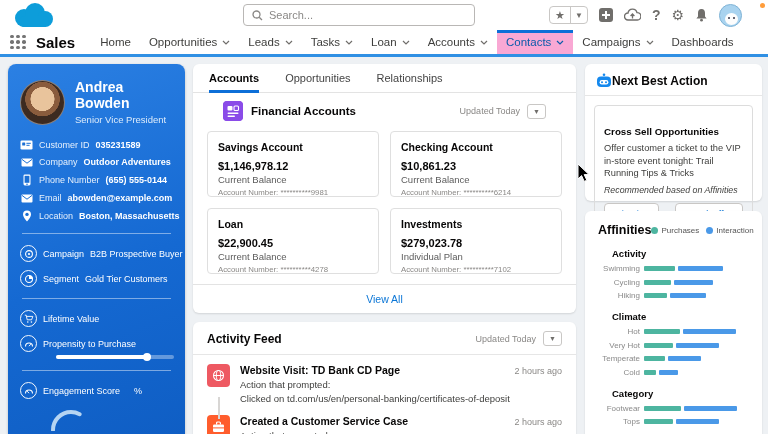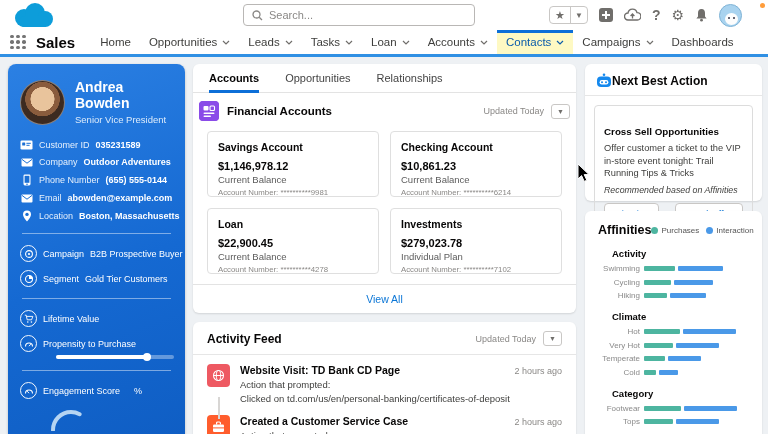--- a/index.html
+++ b/index.html
@@ -24,21 +24,21 @@
   .avatar-astro .face{position:absolute;left:5px;top:8px;width:13px;height:12px;background:#fdfdfd;border-radius:50%;}
   .avatar-astro .e1,.avatar-astro .e2{position:absolute;width:2px;height:2px;background:#334;border-radius:50%;top:12px;}
   .avatar-astro .e1{left:8px}.avatar-astro .e2{left:13px}
   .notif-dot{position:absolute;right:3px;top:3px;width:5px;height:5px;border-radius:50%;background:#ff9d3b;}
   
   .navbar{position:absolute;top:30px;left:0;right:0;height:27px;background:#fff;border-bottom:3px solid #3090e4;display:flex;align-items:stretch;padding:0 10px;}
   .waffle{display:grid;grid-template-columns:repeat(3,4px);grid-gap:2px;align-self:center;margin-right:8px;cursor:pointer;}
   .waffle i{width:3.5px;height:3.5px;background:#747474;border-radius:50%;}
   .app-name{font-size:15px;font-weight:700;color:#080707;align-self:center;margin:0 16px 0 2px;}
   .navtab{display:flex;align-items:center;gap:5px;padding:0 9px;font-size:11.5px;color:#3e3e3c;white-space:nowrap;cursor:pointer;}
-  .navtab.active{background:#fef9c3;box-shadow:inset 0 3px 0 #0d6fd8;color:#0b5cab;}
+  .navtab.active{background:#f9a8d4;box-shadow:inset 0 3px 0 #0d6fd8;color:#0b5cab;}
   .chev{width:8px;height:5px;}
   
   .panel{position:absolute;background:#fff;border-radius:6px;box-shadow:0 1px 2px rgba(0,0,0,.12);}
   
   .sidebar{position:absolute;left:8px;top:64px;width:177px;height:372px;border-radius:8px 8px 0 0;color:#fff;
     background:linear-gradient(160deg,#2b80e3 0%,#1569d2 55%,#0f5ec4 100%);padding:15px 12px;box-shadow:0 1px 3px rgba(0,0,0,.2);}
   .p-head{display:flex;align-items:center;gap:10px;}
   .p-photo{width:45px;height:45px;border-radius:50%;flex:none;border:1px solid rgba(255,255,255,.4);
     background:radial-gradient(circle at 50% 42%,#e9c49c 0 36%,#8a5c3d 37% 52%,#3c2a20 53% 100%);}
   .p-name{font-size:14px;font-weight:700;}
@@ -53,21 +53,21 @@
   .circ{width:17px;height:17px;border:1.3px solid rgba(255,255,255,.95);border-radius:50%;flex:none;display:flex;align-items:center;justify-content:center;}
   .slider{position:relative;margin:3px 0 2px 36px;width:118px;height:4px;background:rgba(255,255,255,.35);border-radius:2px;}
   .slider .fill{height:4px;background:#fff;border-radius:2px;}
   .slider .knob{position:absolute;top:-2px;width:8px;height:8px;background:#fff;border-radius:50%;}
   .gauge{margin:5px 0 0 28px;display:block;}
   
   #panel-main{left:193px;top:64px;width:383px;height:249px;}
   .mtabs{display:flex;gap:26px;padding:0 16px;border-bottom:1px solid #e3e3e3;}
   .mtab{font-size:11px;color:#444;padding:8px 0 6px;cursor:pointer;}
   .mtab.active{font-weight:700;color:#080707;border-bottom:3px solid #0d6fd8;margin-bottom:-1px;}
-  .sec-head{display:flex;align-items:center;gap:8px;padding:8px 6px 6px;}
+  .sec-head{display:flex;align-items:center;gap:8px;padding:8px 30px 6px;}
   .fa-icon{width:20px;height:20px;border-radius:4px;background:#8a4be8;flex:none;}
   .sec-title{font-size:11.5px;font-weight:700;color:#080707;}
   .sec-right{margin-left:auto;display:flex;align-items:center;gap:7px;}
   .updated{font-size:9px;color:#8a8886;}
   .dd-btn{width:19px;height:15px;border:1px solid #c9c7c5;border-radius:3px;background:#fff;display:flex;align-items:center;justify-content:center;font-size:7px;color:#706e6b;cursor:pointer;}
   .cards{display:grid;grid-template-columns:1fr 1fr;gap:11px;padding:4px 14px 0;}
   .acct{border:1px solid #dfdfdf;border-radius:4px;padding:9px 10px 6px;height:66px;cursor:pointer;}
   .acct .nm{font-size:10.5px;font-weight:700;color:#080707;margin-bottom:7px;}
   .acct .amt{font-size:11px;font-weight:700;color:#080707;margin-bottom:2px;}
   .acct .sub{font-size:9.5px;color:#5c5c5c;margin-bottom:3px;}

